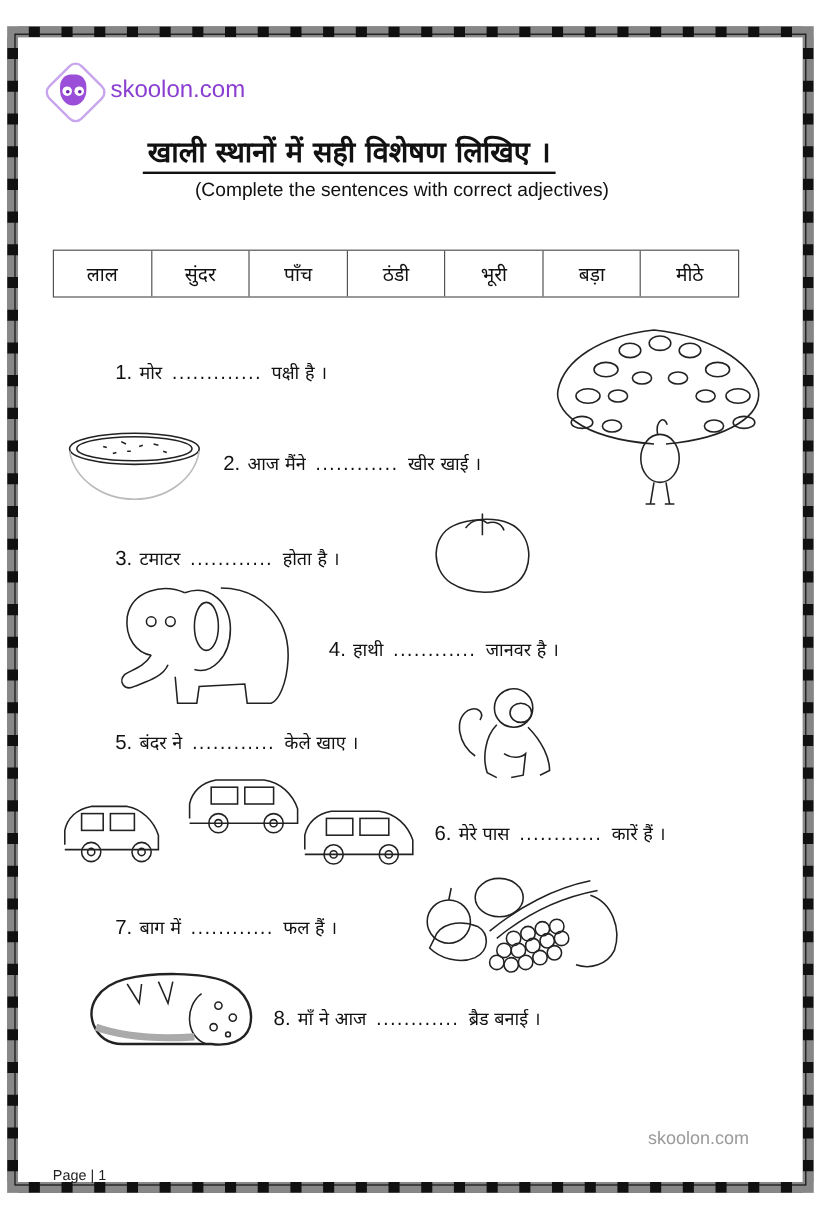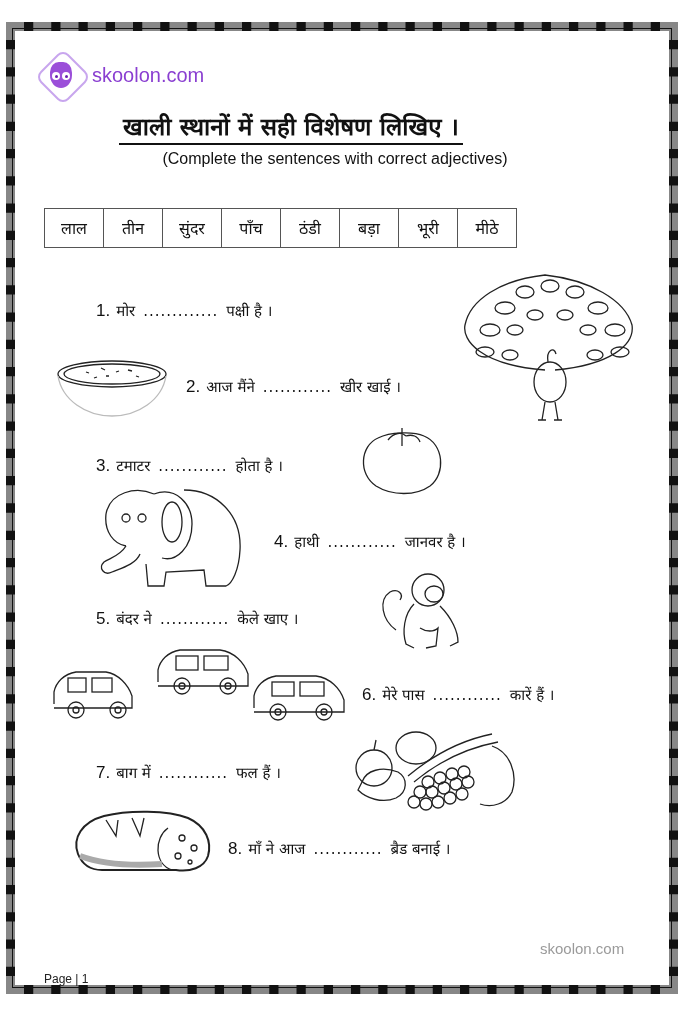--- a/index.html
+++ b/index.html
@@ -13,21 +13,21 @@
   .logo { left:36px; top:50px; display:flex; align-items:center; }
   .logo-badge { width:50px; height:50px; position:relative; }
   .logo-badge .diamond { position:absolute; left:7px; top:7px; width:36px; height:36px; border:2px solid #c8a6ee; border-radius:8px; transform:rotate(45deg); background:#fff; }
   .logo-badge .owl { position:absolute; left:14px; top:12px; width:22px; height:26px; background:#9b4fd9; border-radius:40% 40% 50% 50%; }
   .logo-badge .eye { position:absolute; top:22px; width:8px; height:8px; border-radius:50%; background:#fff; }
   .logo-badge .eye::after { content:""; position:absolute; left:3px; top:3px; width:3px; height:3px; border-radius:50%; background:#6a1fb0; }
   .logo-text { font-family:"Liberation Sans", sans-serif; font-size:20px; color:#8a3fd1; margin-left:6px; }
   .title { left:0; width:582px; top:112px; text-align:center; }
   .title-hi { display:inline-block; font-size:24px; font-weight:bold; border-bottom:2px solid #111; padding:0 4px 1px; line-height:30px; }
   .subtitle { left:0; width:670px; top:150px; text-align:center; font-family:"Liberation Sans", sans-serif; font-size:16px; color:#111; }
-  .wordbank { left:44px; top:208px; width:473px; height:40px; display:flex; border:1px solid #555; box-sizing:border-box; }
+  .wordbank { left:44px; top:208px; width:572px; height:40px; display:flex; border:1px solid #555; box-sizing:border-box; }
   .wordbank .cell { flex:1; border-right:1px solid #555; display:flex; align-items:center; justify-content:center; font-size:16px; }
   .wordbank .cell:last-child { border-right:none; }
   .q { font-size:15px; white-space:nowrap; }
   .q .num { font-family:"Liberation Sans", sans-serif; font-size:17px; margin-right:6px; }
   .q .blank { letter-spacing:1px; margin:0 8px; }
   .footer-left { left:44px; top:944px; font-family:"Liberation Sans", sans-serif; font-size:12px; color:#222;margin-top:28px; }
   .footer-right { left:540px; top:940px; font-family:"Liberation Sans", sans-serif; font-size:15px; color:#9a9a9a; }
   svg.pic { position:absolute; overflow:visible; }
   svg.pic * { fill:none; stroke:#222; stroke-width:1.3; }
 </style>
@@ -46,26 +46,25 @@
   <span class="logo-text">skoolon.com</span>
 </div>
 
 <div class="abs title">
   <span class="title-hi">खाली स्थानों में सही विशेषण लिखिए ।</span>
 </div>
 <div class="abs subtitle">(Complete the sentences with correct adjectives)</div>
 
 <div class="abs wordbank">
   <div class="cell">लाल</div>
-  <div class="cell">तीन</div>
   <div class="cell">सुंदर</div>
   <div class="cell">पाँच</div>
   <div class="cell">ठंडी</div>
+  <div class="cell">भूरी</div>
   <div class="cell">बड़ा</div>
-  <div class="cell">भूरी</div>
   <div class="cell">मीठे</div>
 </div>
 
 <div class="abs q" style="left:96px; top:300px;">
   <span class="num">1.</span><span>मोर</span><span class="blank">.............</span><span>पक्षी है ।</span>
 </div>
 
 <div class="abs q" style="left:186px; top:376px;">
   <span class="num">2.</span><span>आज मैंने</span><span class="blank">............</span><span>खीर खाई ।</span>
 </div>

